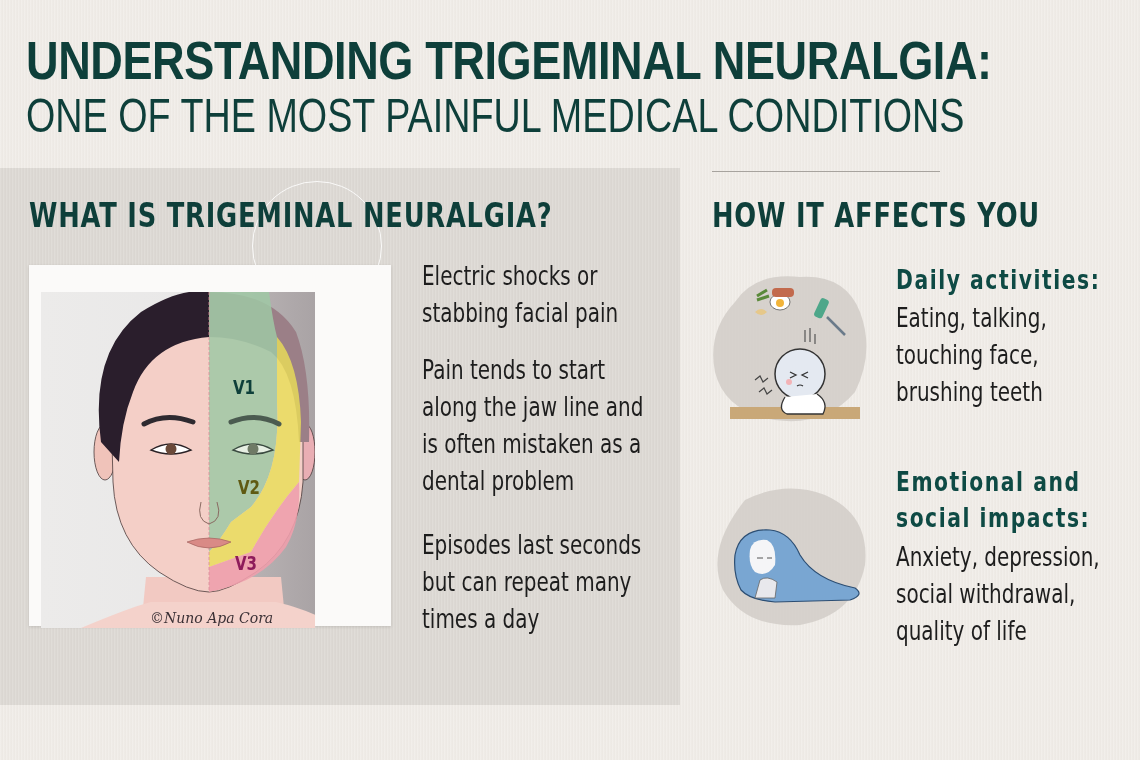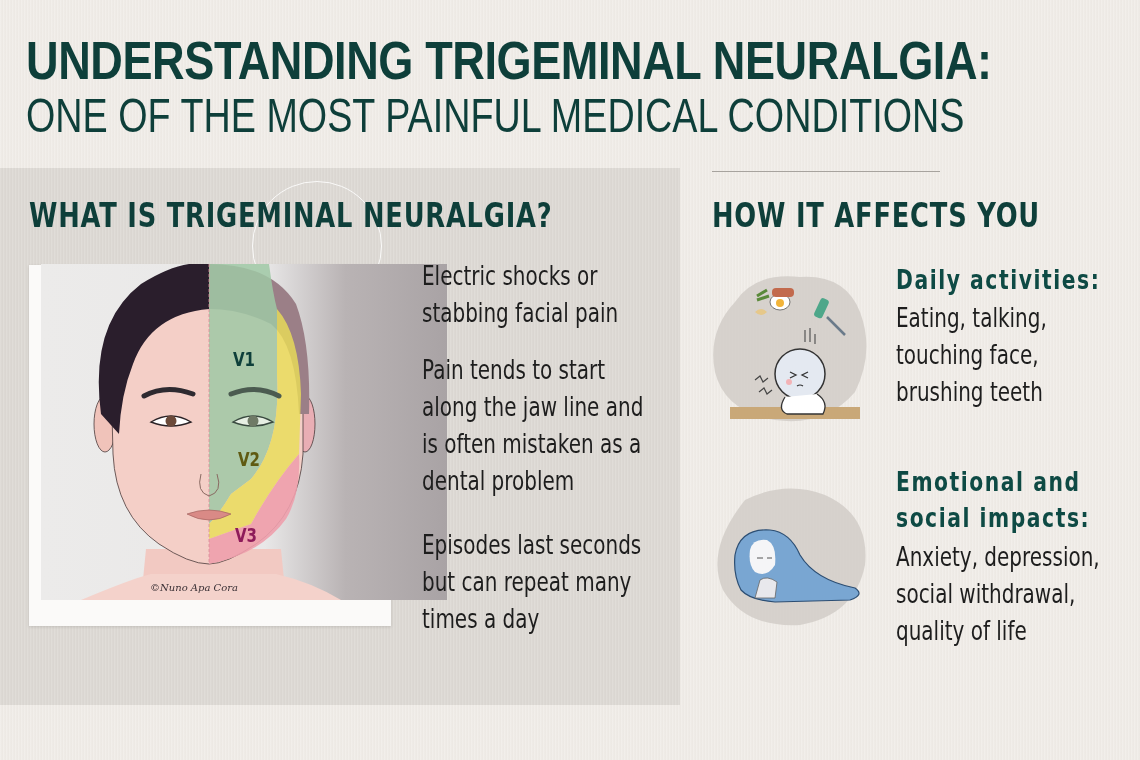--- a/index.html
+++ b/index.html
@@ -72,40 +72,40 @@
     background: #a7a39e;
   }
 
   
   .photo-frame {
     left: 29px; top: 265px; width: 362px; height: 361px;
     background: #fbfaf9;
     box-shadow: 0 1px 3px rgba(0,0,0,0.12);
   }
   .photo-inner {
-    left: 41px; top: 264px; width: 406px; height: 336px;
+    left: 41px; top: 292px; width: 274px; height: 336px;
     overflow: hidden;
     background: linear-gradient(90deg, #ecebea 0%, #e9e8e8 55%, #b9b3b4 75%, #a9a3a5 100%);
   }
   .face-svg { position: absolute; left: 0; top: 0; }
   .zone-label {
     position: absolute;
     font-family: "DejaVu Sans", sans-serif;
     font-weight: 700;
     font-size: 20px;
     line-height: 22px;
     transform-origin: left top;
     transform: scaleX(0.75);
   }
   .signature {
     position: absolute;
     left: 109px; top: 318px;
     font-family: "DejaVu Serif", serif;
     font-style: italic;
-    font-size: 10px;
+    font-size: 14px;
     color: #3a3035;
     white-space: nowrap;
   }
 
   
   .body-text {
     font-family: "DejaVu Sans", sans-serif;
     font-size: 27px;
     line-height: 37px;
     color: #1d1d1d;

